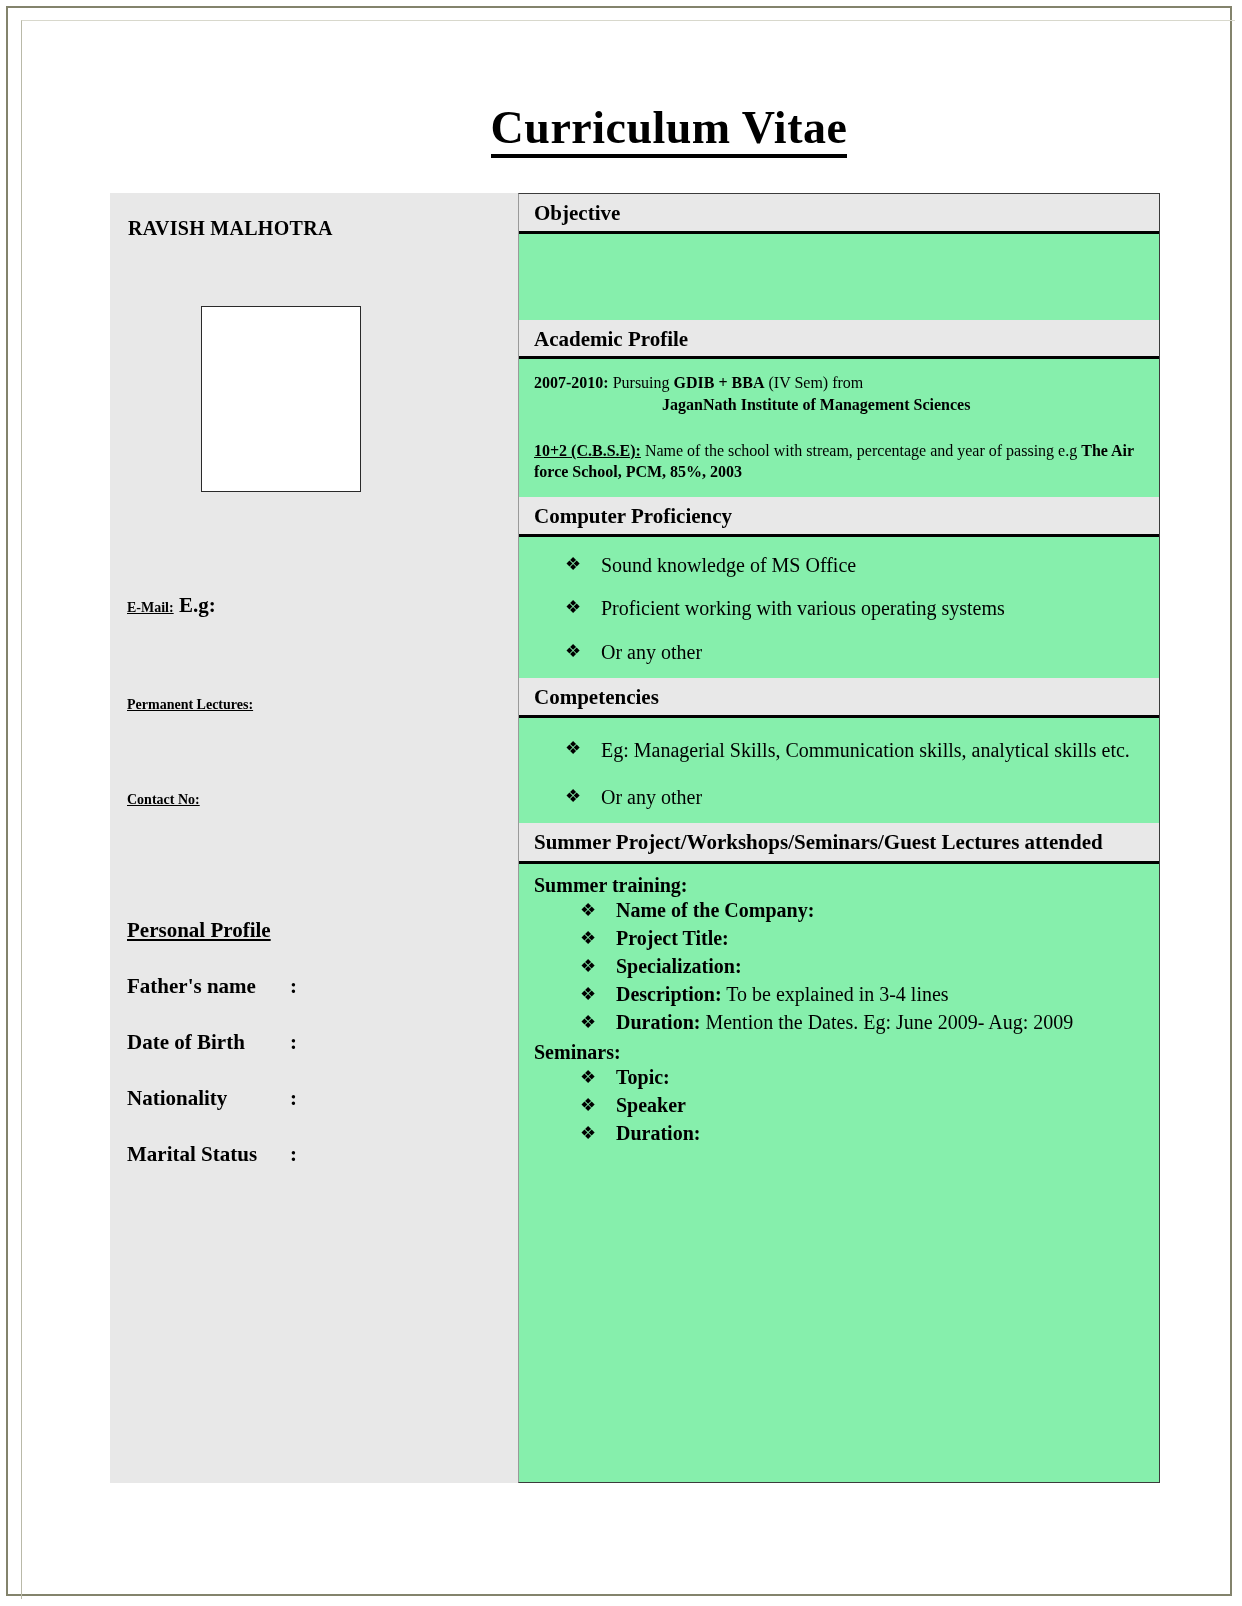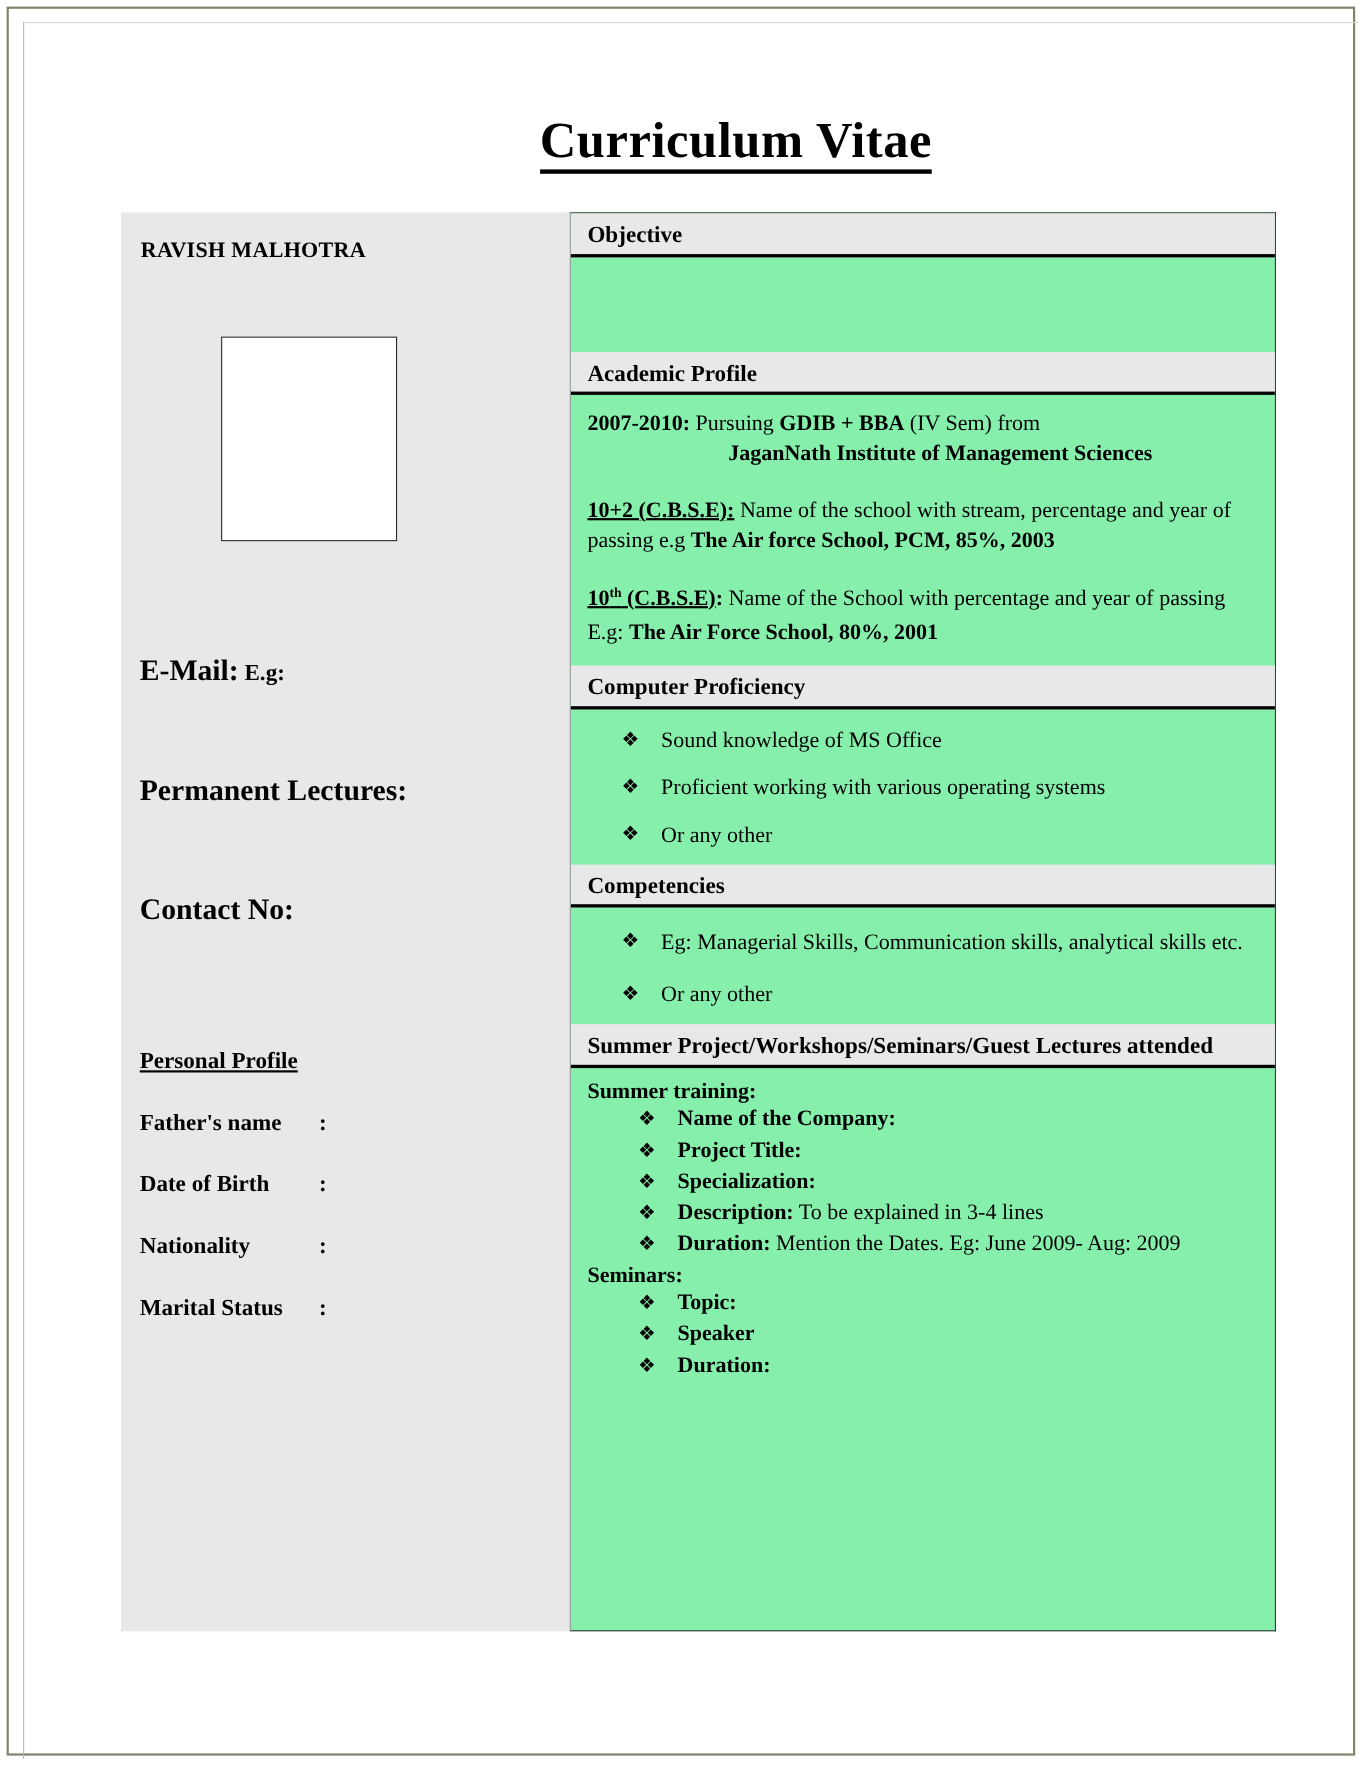--- a/index.html
+++ b/index.html
@@ -87,21 +87,22 @@
     height: 186px;
     background: #ffffff;
     border: 1px solid #2a2a2a;
     margin: 67px 0 0 74px;
     box-sizing: border-box;
   }
 
   .contact-block { margin-top: 100px; }
   .lbl-underline {
     font-weight: bold;
-    font-size: 27px;
+    text-decoration: underline;
+    font-size: 14px;
   }
   .contact-line {
     font-size: 21px;
     line-height: 1.28;
   }
   .contact-value { font-weight: bold; }
   #email-address {
     font-size: 21px;
     line-height: 1.28;
     display: block;
@@ -145,21 +146,21 @@
     border-bottom: 3px solid #000000;
     font-size: 21px;
     font-weight: bold;
     padding: 7px 0 4px 15px;
     line-height: 1.22;
   }
   .section-header.tall { padding-bottom: 5px; }
 
   .section-body {
     padding: 0 14px 0 15px;
-    font-size: 20px;
+    font-size: 16px;
     line-height: 1.36;
   }
   .spacer-objective { height: 86px; }
 
   .edu-entry { margin-top: 13px; }
   .edu-entry p { margin: 0; }
   .edu-indent { padding-left: 128px; }
   .b { font-weight: bold; }
   .ul-bold { font-weight: bold; text-decoration: underline; }
   sup { font-size: 0.62em; vertical-align: super; line-height: 0; }
@@ -281,27 +282,20 @@
       </div>
 
       <div class="edu-entry" style="margin-top:24px">
         <p>
           <span class="ul-bold">10+2 (C.B.S.E):</span>
           <span>Name of the school with stream, percentage and year of passing e.g</span>
           <span class="b">The Air force School, PCM, 85%, 2003</span>
         </p>
       </div>
 
-      <div class="edu-entry" style="margin-top:24px">
-        <p style="line-height:1.55">
-          <span class="ul-bold"><span>10</span><sup>th</sup> <span>(C.B.S.E)</span></span><span class="b">:</span>
-          <span>Name of the School with percentage and year of passing E.g:</span>
-          <span class="b">The Air Force School, 80%, 2001</span>
-        </p>
-      </div>
 
       <div style="height:14px"></div>
     </div>
 
     <div class="section-header">Computer Proficiency</div>
     <ul class="bullet-list spaced">
       <li>
         <span class="bullet-glyph">❖</span>
         <span>Sound knowledge of MS Office</span>
       </li>

